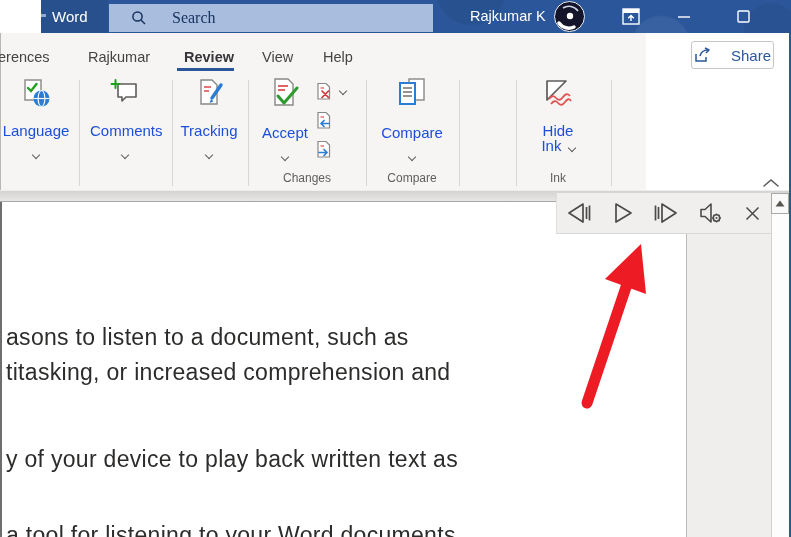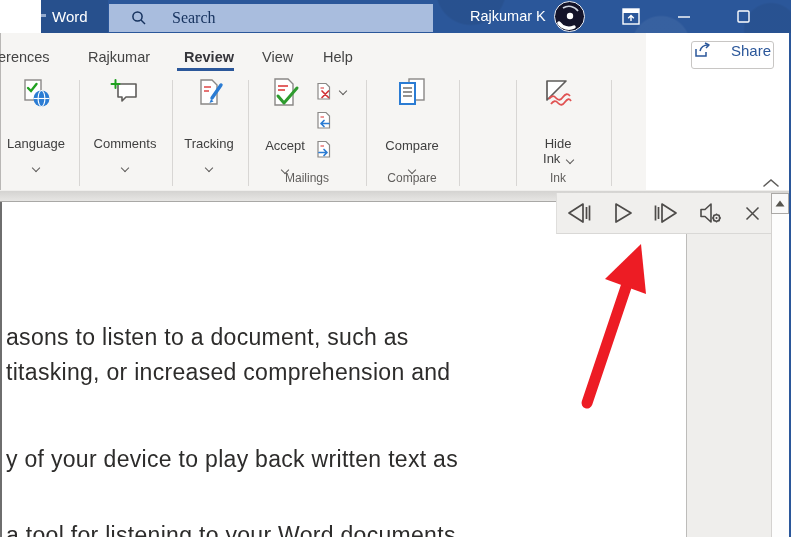--- a/index.html
+++ b/index.html
@@ -29,27 +29,27 @@
   .user-name { left:429px; top:0; height:33px; line-height:33px; color:#ffffff; font-size:14.5px; }
   .avatar { left:513px; top:1px; width:31px; height:31px; }
   .titlebar-btn { top:0; height:33px; width:34px; display:flex; align-items:center; justify-content:center; }
 
   
   .ribbon { left:0; top:33px; width:646px; height:157px; background:#f6f5f3; border-left:1px solid #b9b7b5; }
   .tab { position:absolute; top:13px; height:22px; line-height:22px; font-size:14.5px; color:#444444; }
   .tab.active { color:#35353a; font-weight:bold; }
   .tab-underline { left:176px; top:35px; width:57px; height:3px; background:#2b579a; }
   .share-btn { left:690px; top:8px; width:83px; height:28px; background:#ffffff;
-    border:1px solid #c8c6c4; border-radius:3px; display:flex; align-items:flex-start; justify-content:center; gap:20px; }
+    border:1px solid #c8c6c4; border-radius:3px; display:flex; align-items:center; justify-content:center; gap:20px; }
   .share-label { color:#2b579a; font-size:15px; }
 
   .rb-divider { position:absolute; top:47px; width:1px; height:106px; background:#d8d6d4; }
   .big-btn { position:absolute; top:44px; width:70px; text-align:center; }
   .big-btn .icon-box { display:inline-block; }
-  .big-btn .lbl { font-size:13px; color:#404040; margin-top:23px; line-height:15px; }
+  .big-btn .lbl { font-size:15px; color:#1d4ed8; margin-top:10px; line-height:15px; }
   .chev { display:inline-block; width:6px; height:6px; border-right:1.4px solid #5f5d5b; border-bottom:1.4px solid #5f5d5b; transform:rotate(45deg); }
   .chev-row { margin-top:6px; height:8px; }
   .small-btn { position:absolute; left:314px; width:38px; height:26px; display:flex; align-items:center; }
   .group-label { position:absolute; top:138px; font-size:12px; color:#605e5c; text-align:center; }
 
   .ribbon-strip { left:0; top:190px; width:791px; height:12px;
     background:linear-gradient(#d4d3d1,#e7e6e4); border-top:1px solid #efeeec; border-bottom:1px solid #a9a8a6; }
 
   
   .page { left:2px; top:202px; width:644px; height:335px; background:#ffffff; overflow:hidden; }
@@ -221,21 +221,21 @@
         <path d="M14 12.5 H6 M9 9.5 L6 12.5 L9 15.5" fill="none" stroke="#2b7cd3" stroke-width="1.7" stroke-linecap="round" stroke-linejoin="round"></path>
       </svg>
     </div>
     <div class="small-btn" style="top:103px;">
       <svg width="18" height="19" viewBox="0 0 18 19">
         <path d="M3 1.5 H11 L14.5 5 V17 H3 Z" fill="#ffffff" stroke="#8a8886" stroke-width="1.2"></path>
         <line x1="5.5" y1="6" x2="9" y2="6" stroke="#e05252" stroke-width="1.2"></line>
         <path d="M4 12.5 H12 M9 9.5 L12 12.5 L9 15.5" fill="none" stroke="#2b7cd3" stroke-width="1.7" stroke-linecap="round" stroke-linejoin="round"></path>
       </svg>
     </div>
-    <div class="group-label" style="left:271px; width:70px;">Mailings</div>
+    <div class="group-label" style="left:271px; width:70px;">Changes</div>
 
     <div class="big-btn" style="left:376px;">
       <span class="icon-box">
         <svg width="36" height="34" viewBox="0 0 36 34">
           <rect x="15" y="2" width="15" height="21" fill="#ffffff" stroke="#8a8886" stroke-width="1.4"></rect>
           <rect x="6" y="6" width="15" height="21" fill="#ffffff" stroke="#2b7cd3" stroke-width="2"></rect>
           <line x1="9" y1="11" x2="18" y2="11" stroke="#7a7876" stroke-width="1.6"></line>
           <line x1="9" y1="15" x2="18" y2="15" stroke="#7a7876" stroke-width="1.6"></line>
           <line x1="9" y1="19" x2="18" y2="19" stroke="#7a7876" stroke-width="1.6"></line>
         </svg>

